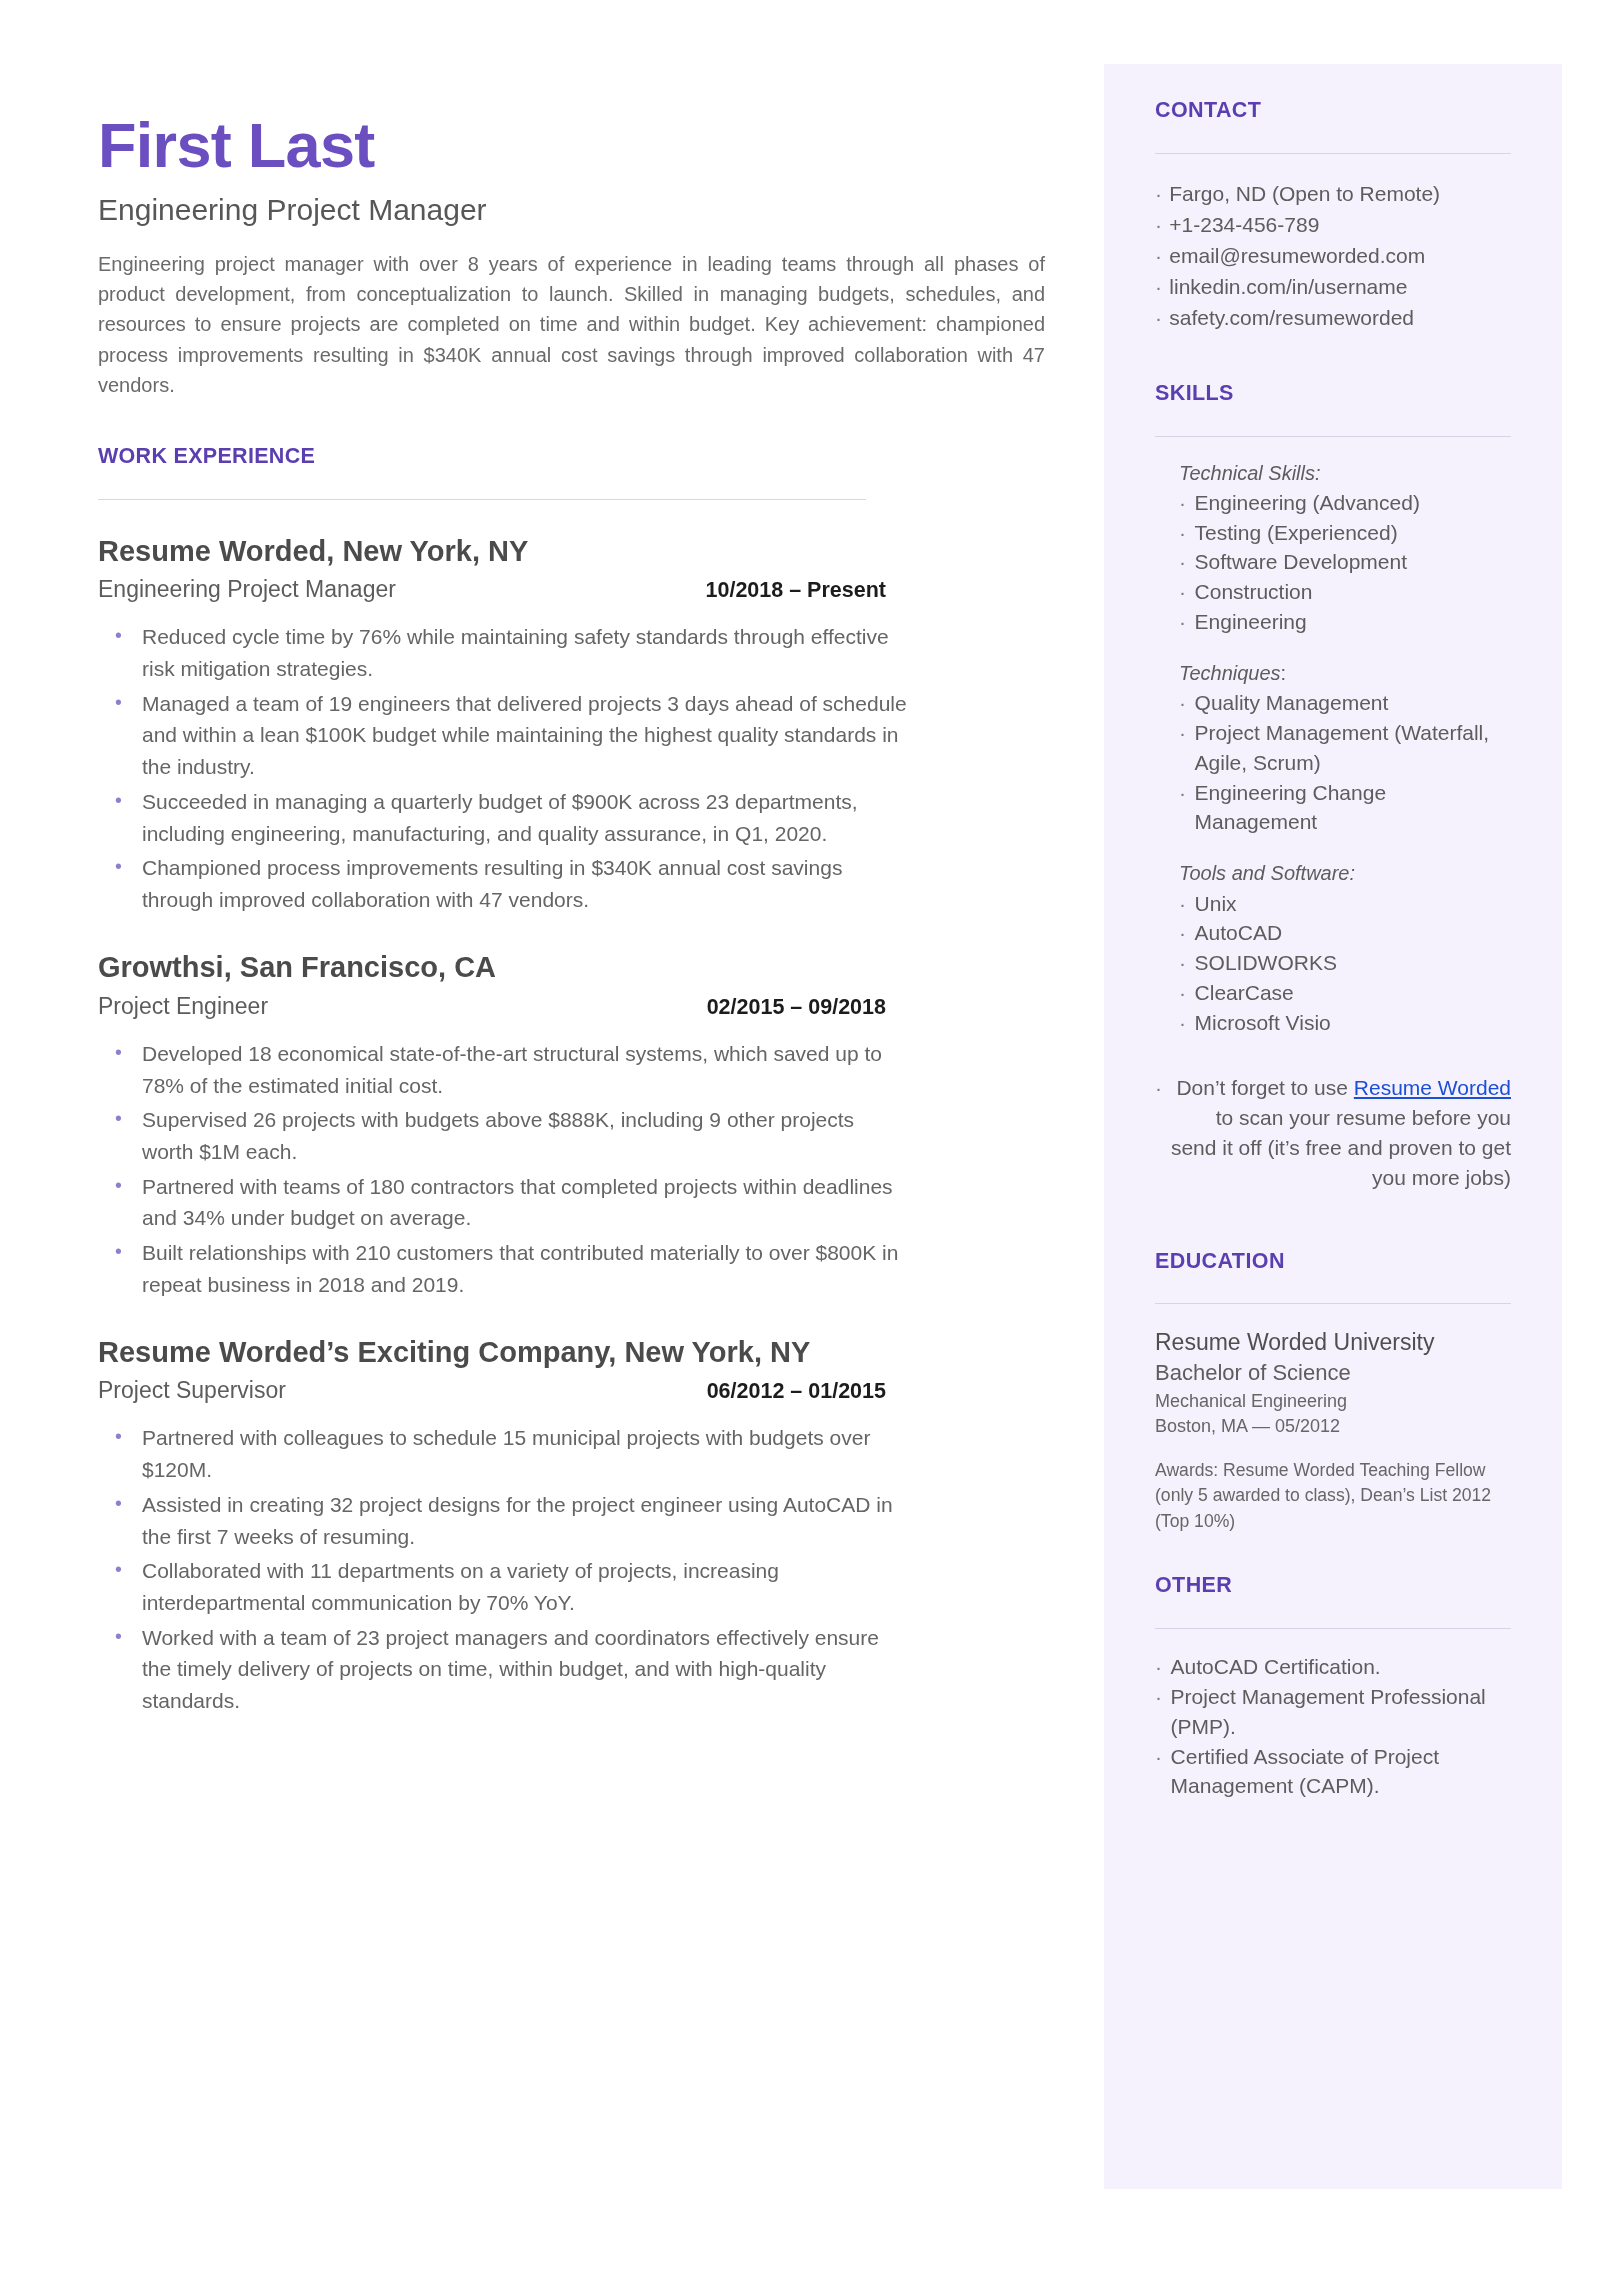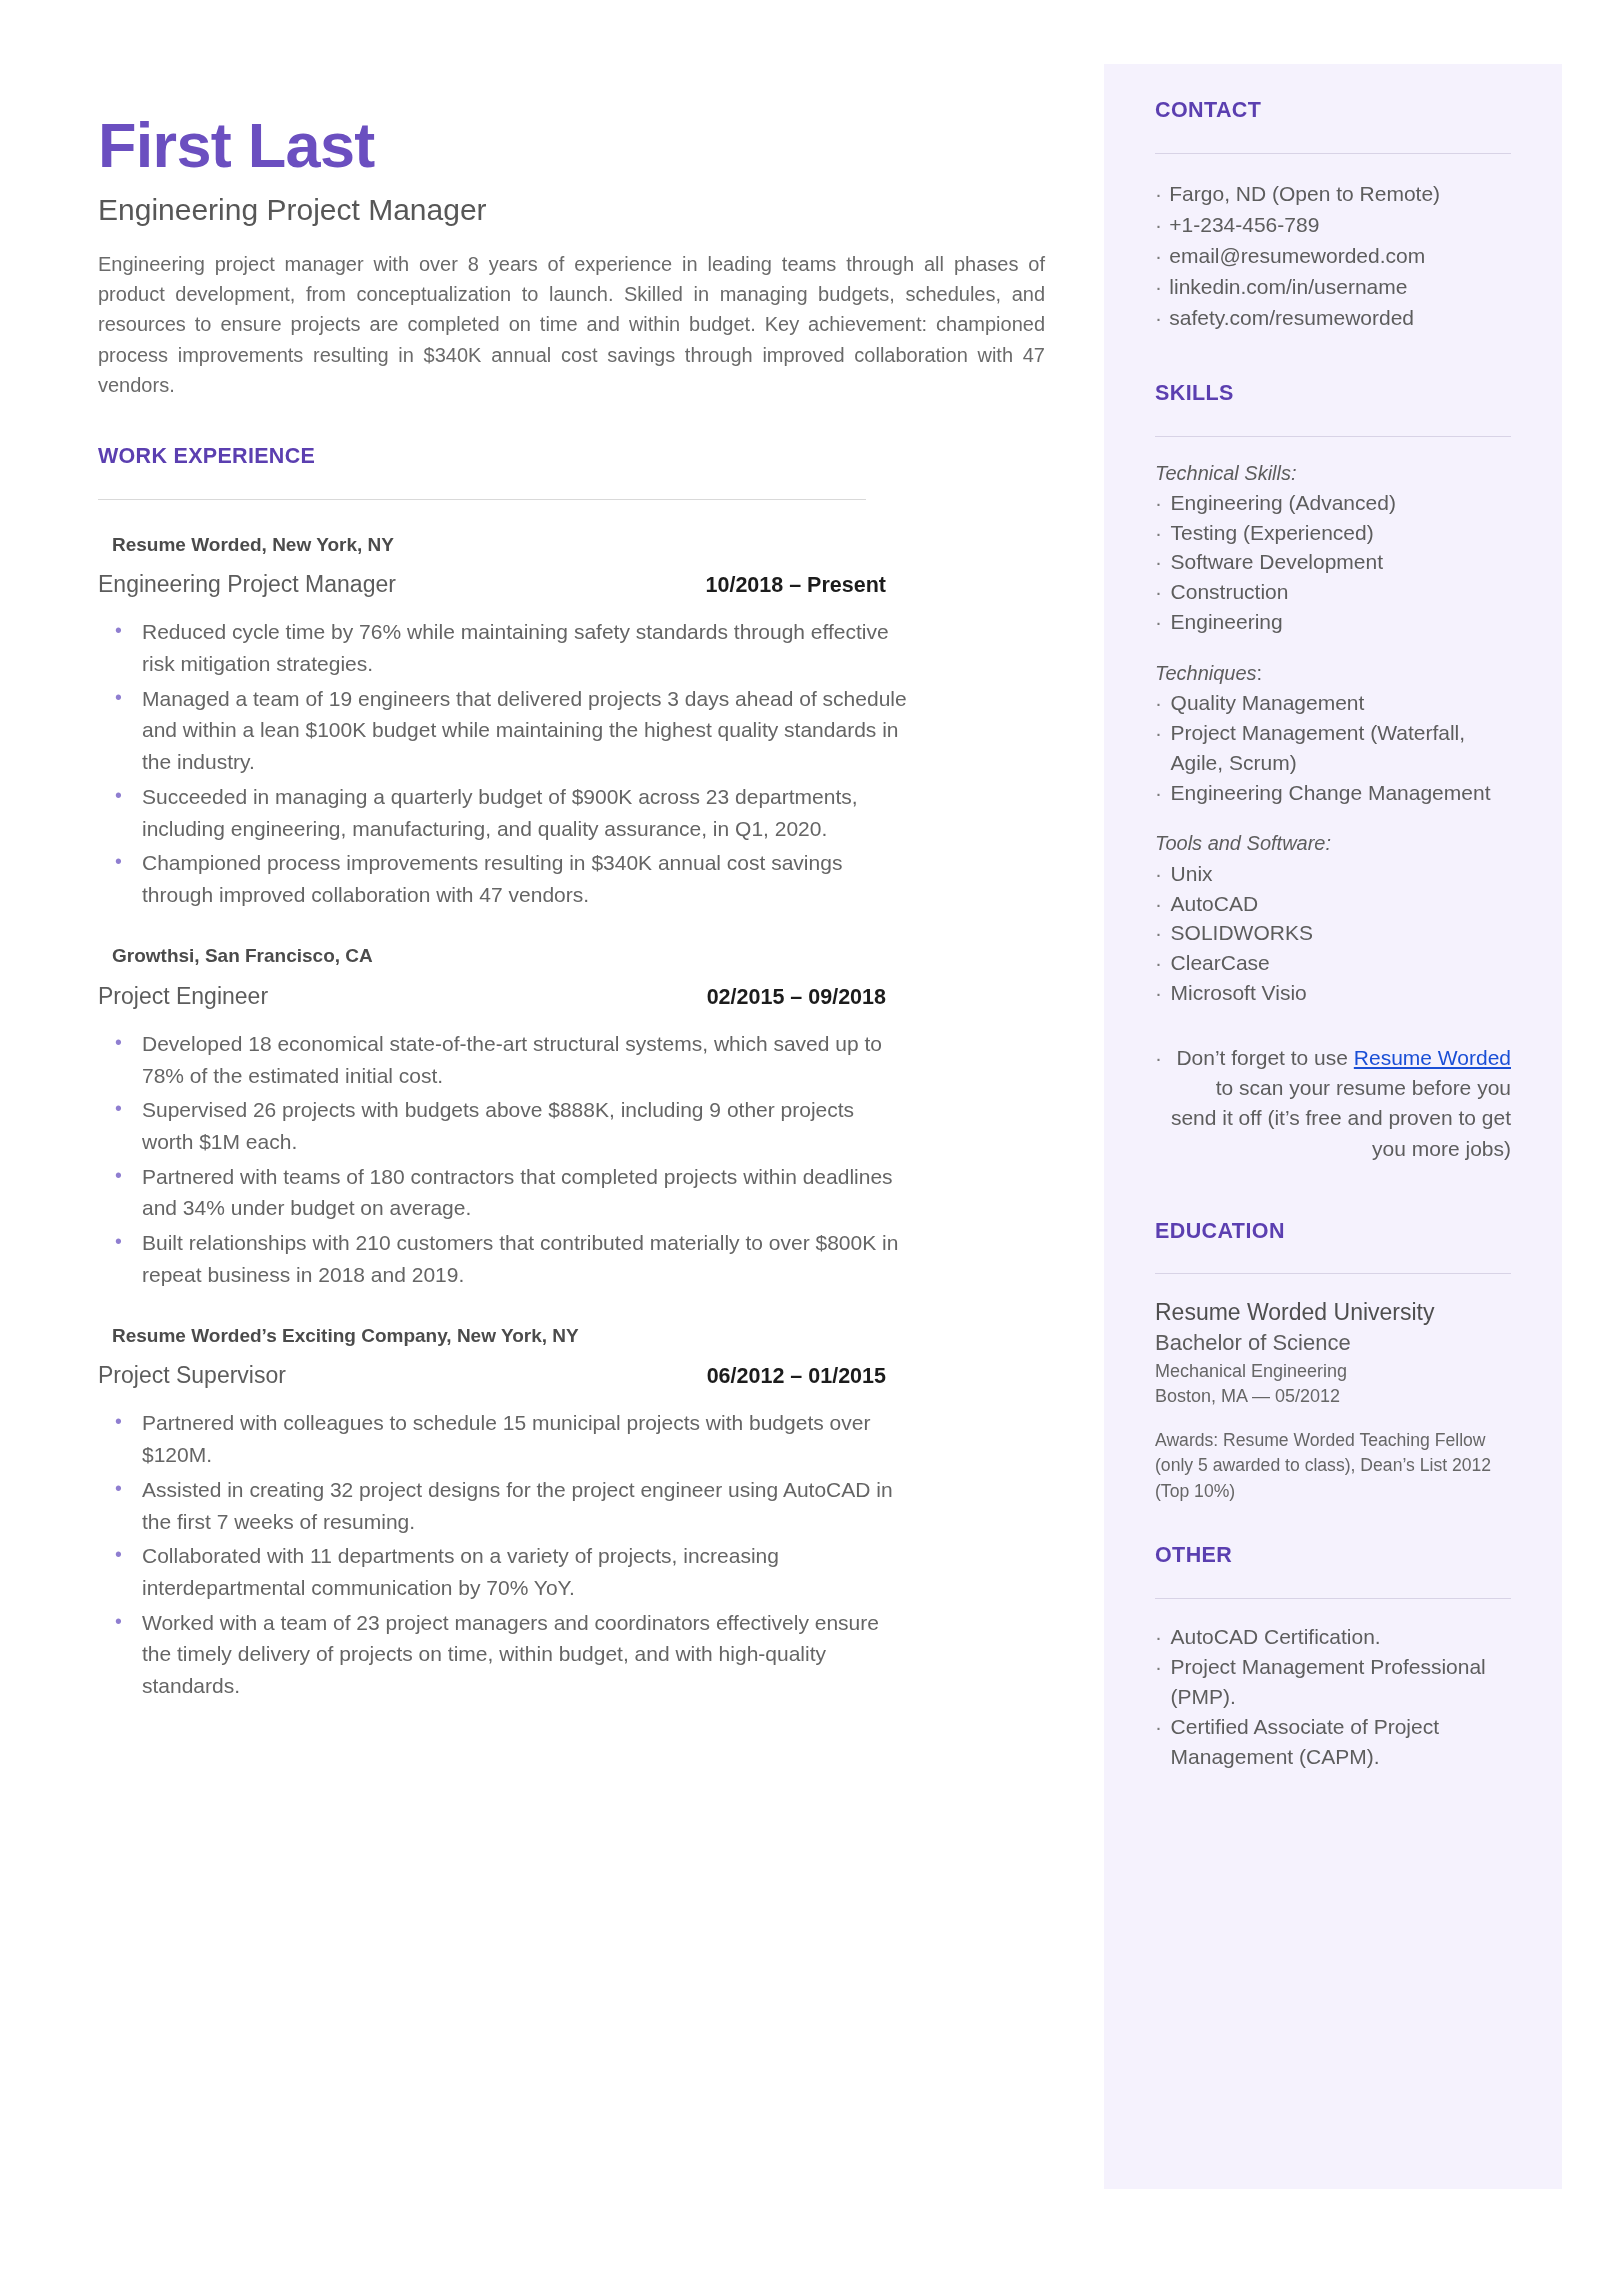--- a/index.html
+++ b/index.html
@@ -59,21 +59,21 @@
   }
   .side-list li .dot {
     flex: 0 0 auto;
     width: 14.3px;
     color: #7a7a7a;
     font-size: 21px;
     line-height: 1.42;
   }
   .side-list li .txt { flex: 1 1 auto; }
 
-  .skill-group { margin-top: 22px; }
+  .skill-group { margin-top: 22px; margin-left: 24px; }
   .skill-group:first-child { margin-top: 25px; }
   .skill-label {
     color: #5d5d5d;
     font-size: 20px;
     font-style: italic;
     line-height: 1.4;
     margin: 0 0 1.3px 0;
   }
   .skill-label .plain { font-style: normal; }
   .skill-items {
@@ -172,24 +172,24 @@
   }
   .main-rule {
     border: 0;
     border-top: 1.3px solid #d9d9d9;
     margin: 30px 0 0 0;
     width: 768px;
   }
   .job { margin-top: 33px; }
   .job-company {
     color: #4b4b4b;
-    font-size: 19px;
+    font-size: 29px;
     font-weight: bold;
     line-height: 1.25;
-    margin: 14px;
+    margin: 0;
   }
   .job-row {
     display: flex;
     align-items: baseline;
     justify-content: space-between;
     width: 788px;
     margin-top: 6.5px;
   }
   .job-title {
     color: #5c5c5c;

